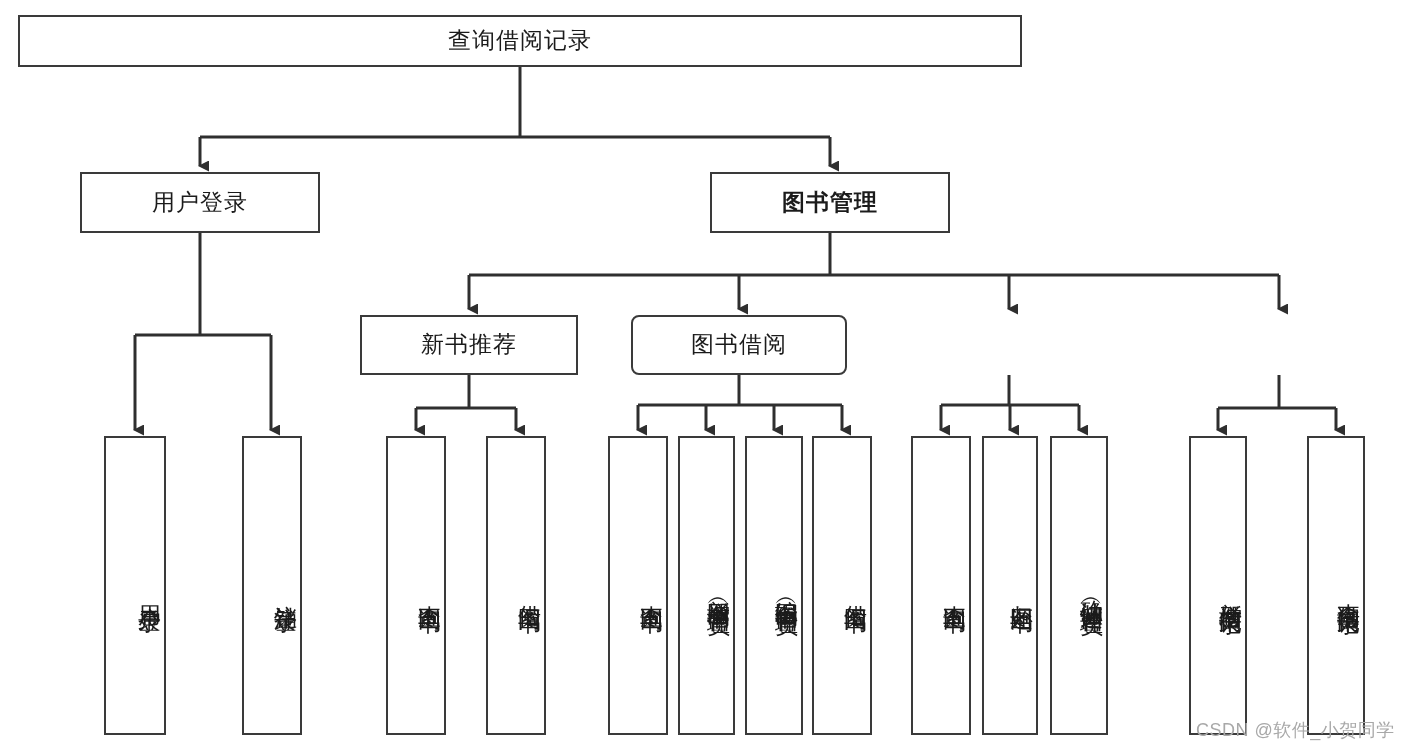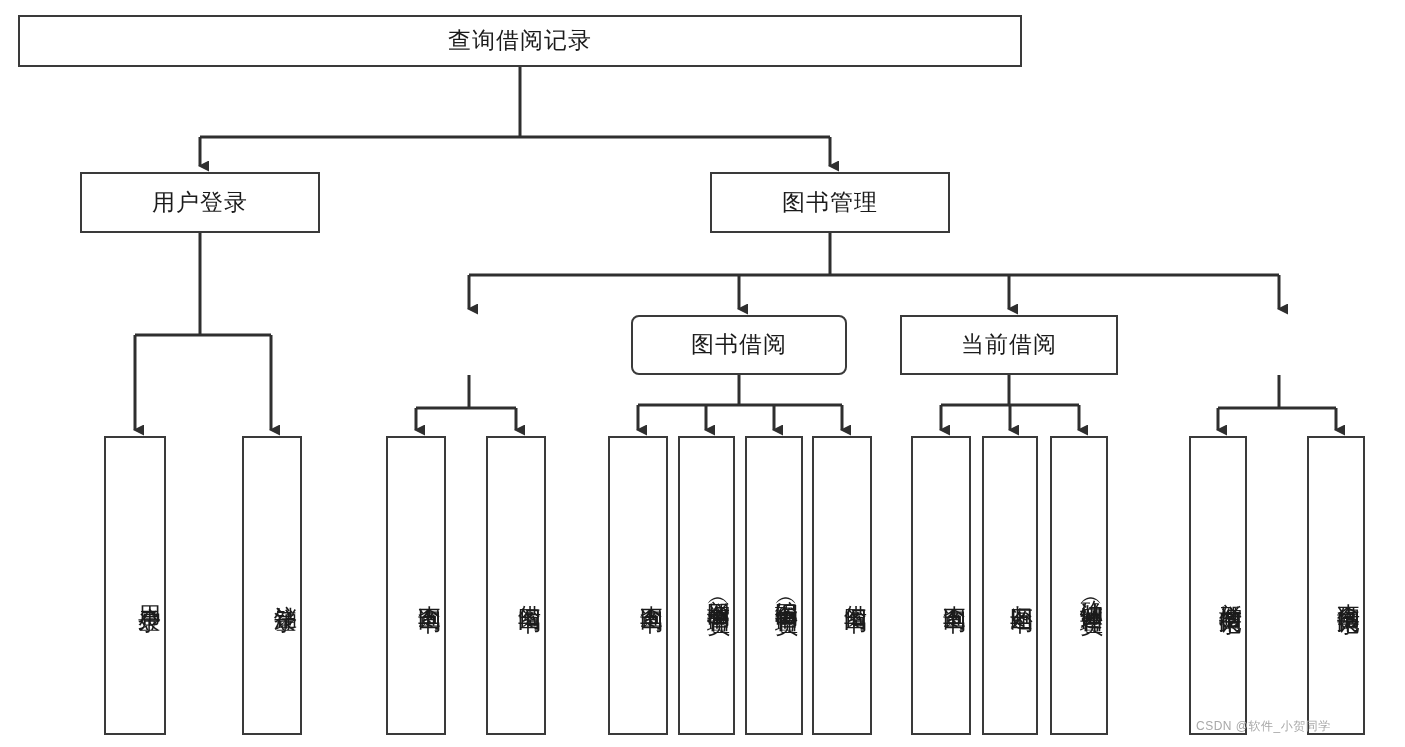--- a/index.html
+++ b/index.html
@@ -52,21 +52,21 @@
     justify-content: center;
     padding-top: 10px;
   }
   .node.vert .label {
     writing-mode: vertical-rl;
     text-orientation: upright;
     white-space: nowrap;
   }
   .watermark {
     position: absolute;
-    font-size: 12px;
+    font-size: 18px;
     color: #a8a8a8;
     white-space: nowrap;
     letter-spacing: 0.5px;
   }
 </style>
 </head>
 <body>
 
 <div id="canvas">
 
@@ -120,29 +120,29 @@
     </g>
   </svg>
 
   <div class="node horiz" style="left:18px; top:15px; width:1004px; height:52px;">
     <span class="label">查询借阅记录</span>
   </div>
 
   <div class="node horiz" style="left:80px; top:172px; width:240px; height:61px;">
     <span class="label">用户登录</span>
   </div>
-  <div class="node horiz" style="left:710px; top:172px; width:240px; height:61px;">
+  <div class="node horiz" style="left:710px; top:172px; width:240px; height:61px;font-weight:bold;">
     <span class="label">图书管理</span>
   </div>
 
+  <div class="node horiz" style="left:360px; top:315px; width:218px; height:60px;">
+    <span class="label">新书推荐</span>
+  </div>
   <div class="node horiz" style="left:631px; top:315px; width:216px; height:60px;border-radius:8px;">
     <span class="label">图书借阅</span>
-  </div>
-  <div class="node horiz" style="left:900px; top:315px; width:218px; height:60px;">
-    <span class="label">当前借阅</span>
   </div>
 
   <div class="node vert" style="left:104px; top:436px; width:62px; height:299px;">
     <span class="label">用户登录</span>
   </div>
   <div class="node vert" style="left:242px; top:436px; width:60px; height:299px;">
     <span class="label">注销登录</span>
   </div>
 
   <div class="node vert" style="left:386px; top:436px; width:60px; height:299px;">

